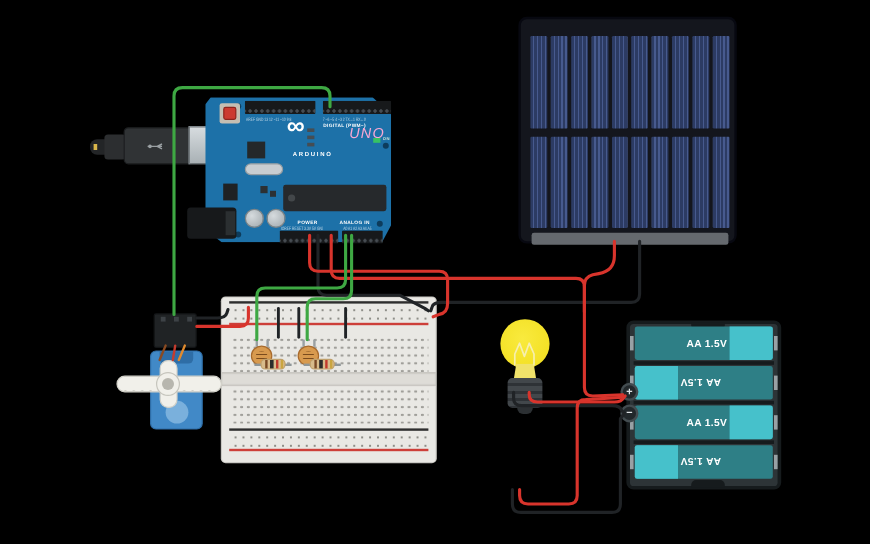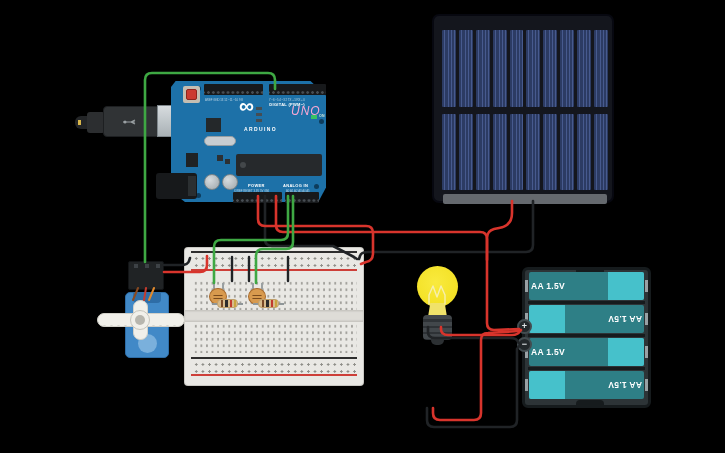--- a/index.html
+++ b/index.html
@@ -110,21 +110,21 @@
   
   .bat-pack { left:522px; top:267px; width:129px; height:141px; background:#2d3437; border:3px solid #161b1d; border-radius:6px; }
   .bat-notch-t { position:absolute; left:51px; top:-1px; width:28px; height:6px; background:#161b1d; border-radius:0 0 4px 4px; }
   .bat-notch-b { position:absolute; left:51px; bottom:-1px; width:28px; height:6px; background:#161b1d; border-radius:4px 4px 0 0; }
   .bat-sep { position:absolute; left:3px; width:117px; height:3px; background:#161b1d; }
   .battery { position:absolute; left:4px; width:115px; height:28px; background:#2e7f86; border-radius:2px; }
   .battery .bcap { position:absolute; top:0; bottom:0; width:36px; background:#46c1cb; right:0; border-radius:0 2px 2px 0; }
   .battery.flipped .bcap { left:0; right:auto; border-radius:2px 0 0 2px; }
   .battery .btab { position:absolute; width:3px; height:12px; top:8px; background:#99a1a5; }
   .battery .blabel { position:absolute; top:0; bottom:0; left:2px; right:38px; color:#fff; font-size:8.5px; font-weight:bold;
-    text-align:left; line-height:28px; letter-spacing:.3px; }
+    text-align:right; line-height:28px; letter-spacing:.3px; }
   .battery.flipped .blabel { left:38px; right:2px; transform:rotate(180deg); }
   .bat-term { position:absolute; width:15px; height:15px; border-radius:50%; background:#22282b; border:2px solid #434c50;
     color:#dfe3e5; font-size:9px; line-height:11px; text-align:center; font-weight:bold; }
 
   .wires { position:absolute; left:0; top:0; z-index:50; pointer-events:none; }
   .wires path { pointer-events:stroke; }
 </style>
 </head>
 <body>
 

